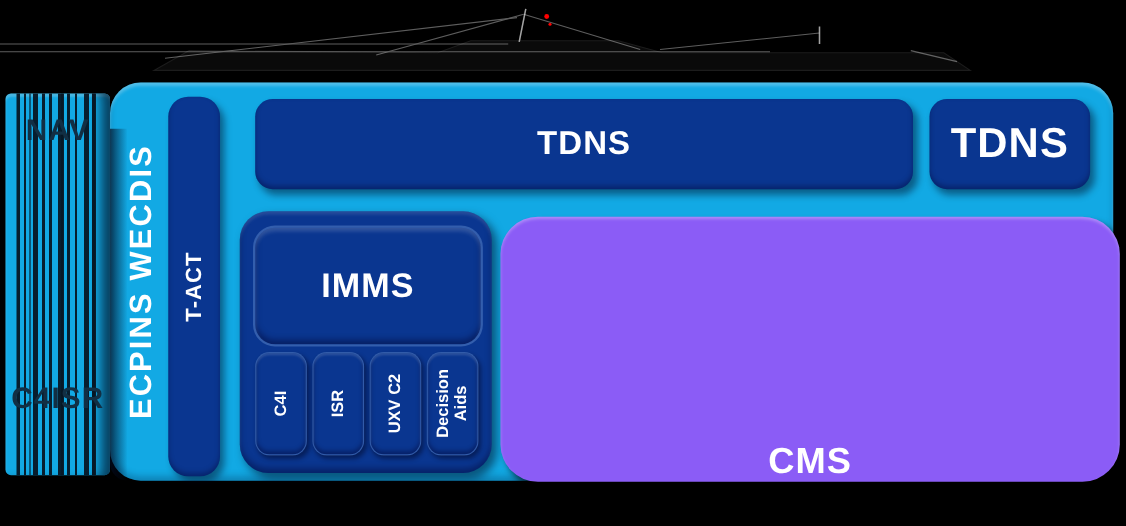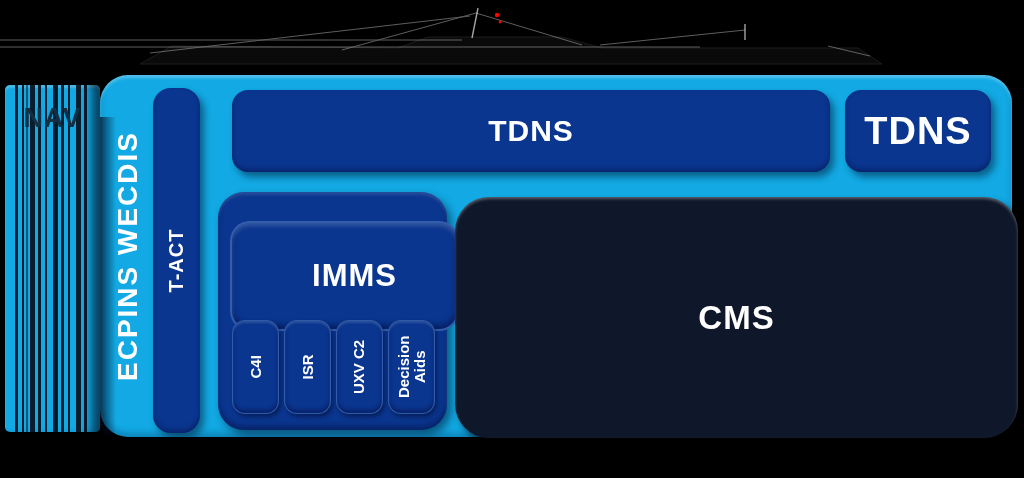--- a/index.html
+++ b/index.html
@@ -59,38 +59,37 @@
   .tact-box{left:153px;top:88px;width:47px;height:345px;border-radius:18px;}
   .tact-box .vtext{font-size:20px;letter-spacing:1px;}
   .ints-box{left:232px;top:90px;width:598px;height:82px;border-radius:16px;font-size:30px;letter-spacing:1px;}
   .tdns-box{left:845px;top:90px;width:146px;height:82px;border-radius:16px;font-size:38px;letter-spacing:1px;}
   .imms-group{
     position:absolute;left:218px;top:192px;width:229px;height:238px;
     background:#0A3690;border-radius:26px;
     box-shadow:4px 5px 8px rgba(0,5,25,.5), inset 0 3px 3px rgba(255,255,255,.12), inset 0 -4px 6px rgba(0,0,40,.4);
   }
   .imms-box{
-    left:230px;top:221px;width:205px;height:106px;border-radius:20px;font-size:31px;letter-spacing:1px;
+    left:230px;top:205px;width:205px;height:106px;border-radius:20px;font-size:31px;letter-spacing:1px;
     border:2px solid rgba(130,170,230,.35);
     box-shadow:inset 0 3px 4px rgba(255,255,255,.18), inset 0 -4px 6px rgba(0,0,45,.45);
-    padding-left:20px;
   }
   .module{
     top:320px;width:45px;height:92px;border-radius:13px;
     border:1px solid rgba(150,185,235,.28);
     box-shadow:2px 3px 4px rgba(0,5,30,.45), inset 0 2px 2px rgba(255,255,255,.14), inset 0 -3px 4px rgba(0,0,45,.4);
   }
   .module .vtext{font-size:15px;line-height:1.05;text-align:center;}
   .module .vtext.wrap{white-space:normal;width:84px;}
   .mod-1{left:232px;} .mod-2{left:284px;} .mod-3{left:336px;} .mod-4{left:388px;}
   .cms-box{
     position:absolute;left:455px;top:197px;width:563px;height:241px;
-    background:#0f172a;border-radius:34px;
+    background:#8b5cf6;border-radius:34px;
     box-shadow:5px 6px 7px rgba(0,0,0,.65), inset 0 2px 3px rgba(255,255,255,.3);
-    display:flex;align-items:center;justify-content:center;
+    display:flex;align-items:flex-end;justify-content:center;
     color:#fff;font-weight:bold;font-size:33px;letter-spacing:1px;
   }
 </style>
 </head>
 <body>
 
 <div id="stage">
 
   <svg id="ship" viewBox="0 0 1024 75" xmlns="http://www.w3.org/2000/svg">
     <path d="M140,64 L172,46 L398,48 L428,37 L562,37 L602,48 L858,48 L882,64 Z" fill="#0a0a0a" stroke="#1c1c1c" stroke-width="1"></path>
@@ -107,20 +106,21 @@
       <line x1="478" y1="8" x2="472" y2="38"></line>
       <line x1="745" y1="24" x2="745" y2="40"></line>
     </g>
     <circle cx="497" cy="15" r="2.2" fill="#FF0000"></circle>
     <circle cx="500" cy="22" r="1.4" fill="#FF0000"></circle>
   </svg>
 
   <div class="axis-band">
     <div class="axis-streaks"></div>
     <div class="axis-label top">NAV</div>
+    <div class="axis-label bot">C4ISR</div>
   </div>
 
   <div class="main-panel">
     <div class="left-shade"></div>
   </div>
 
   <div class="ecpins-col">
     <span class="vtext">ECPINS WECDIS</span>
   </div>
 

